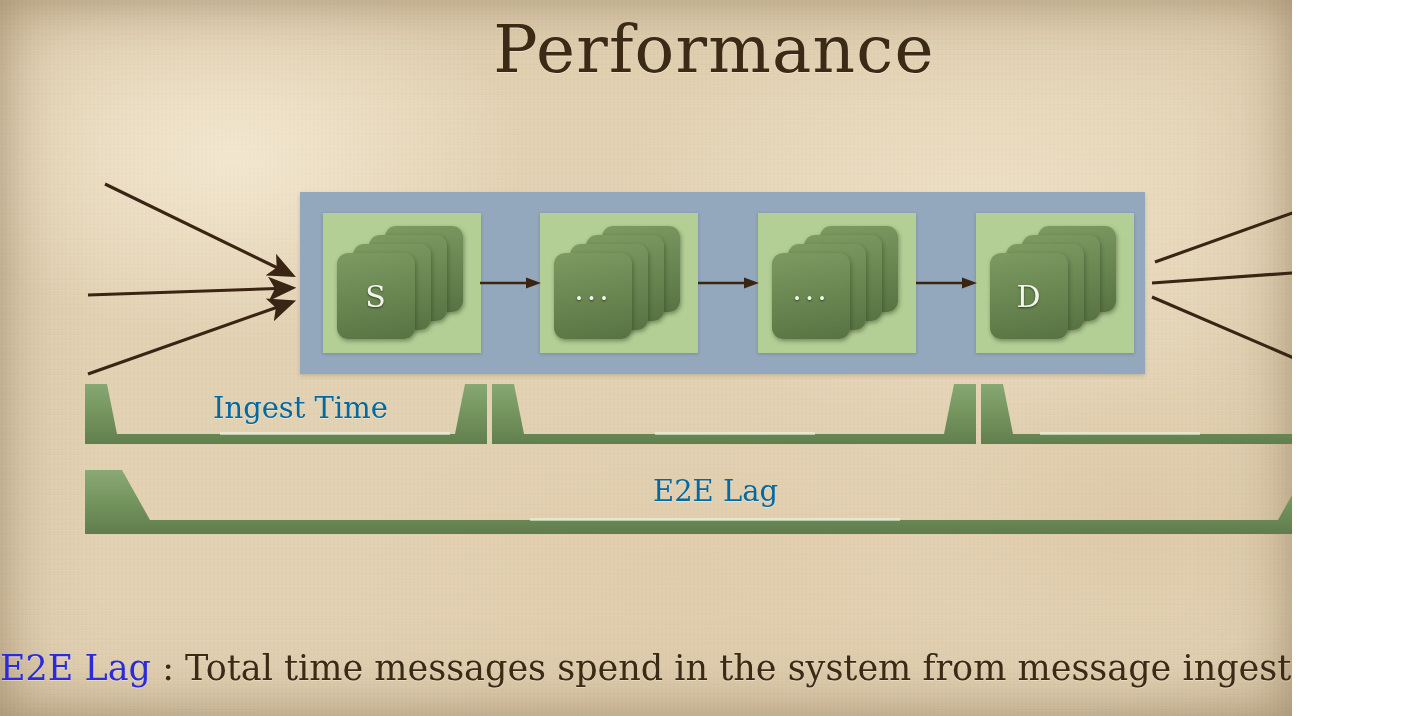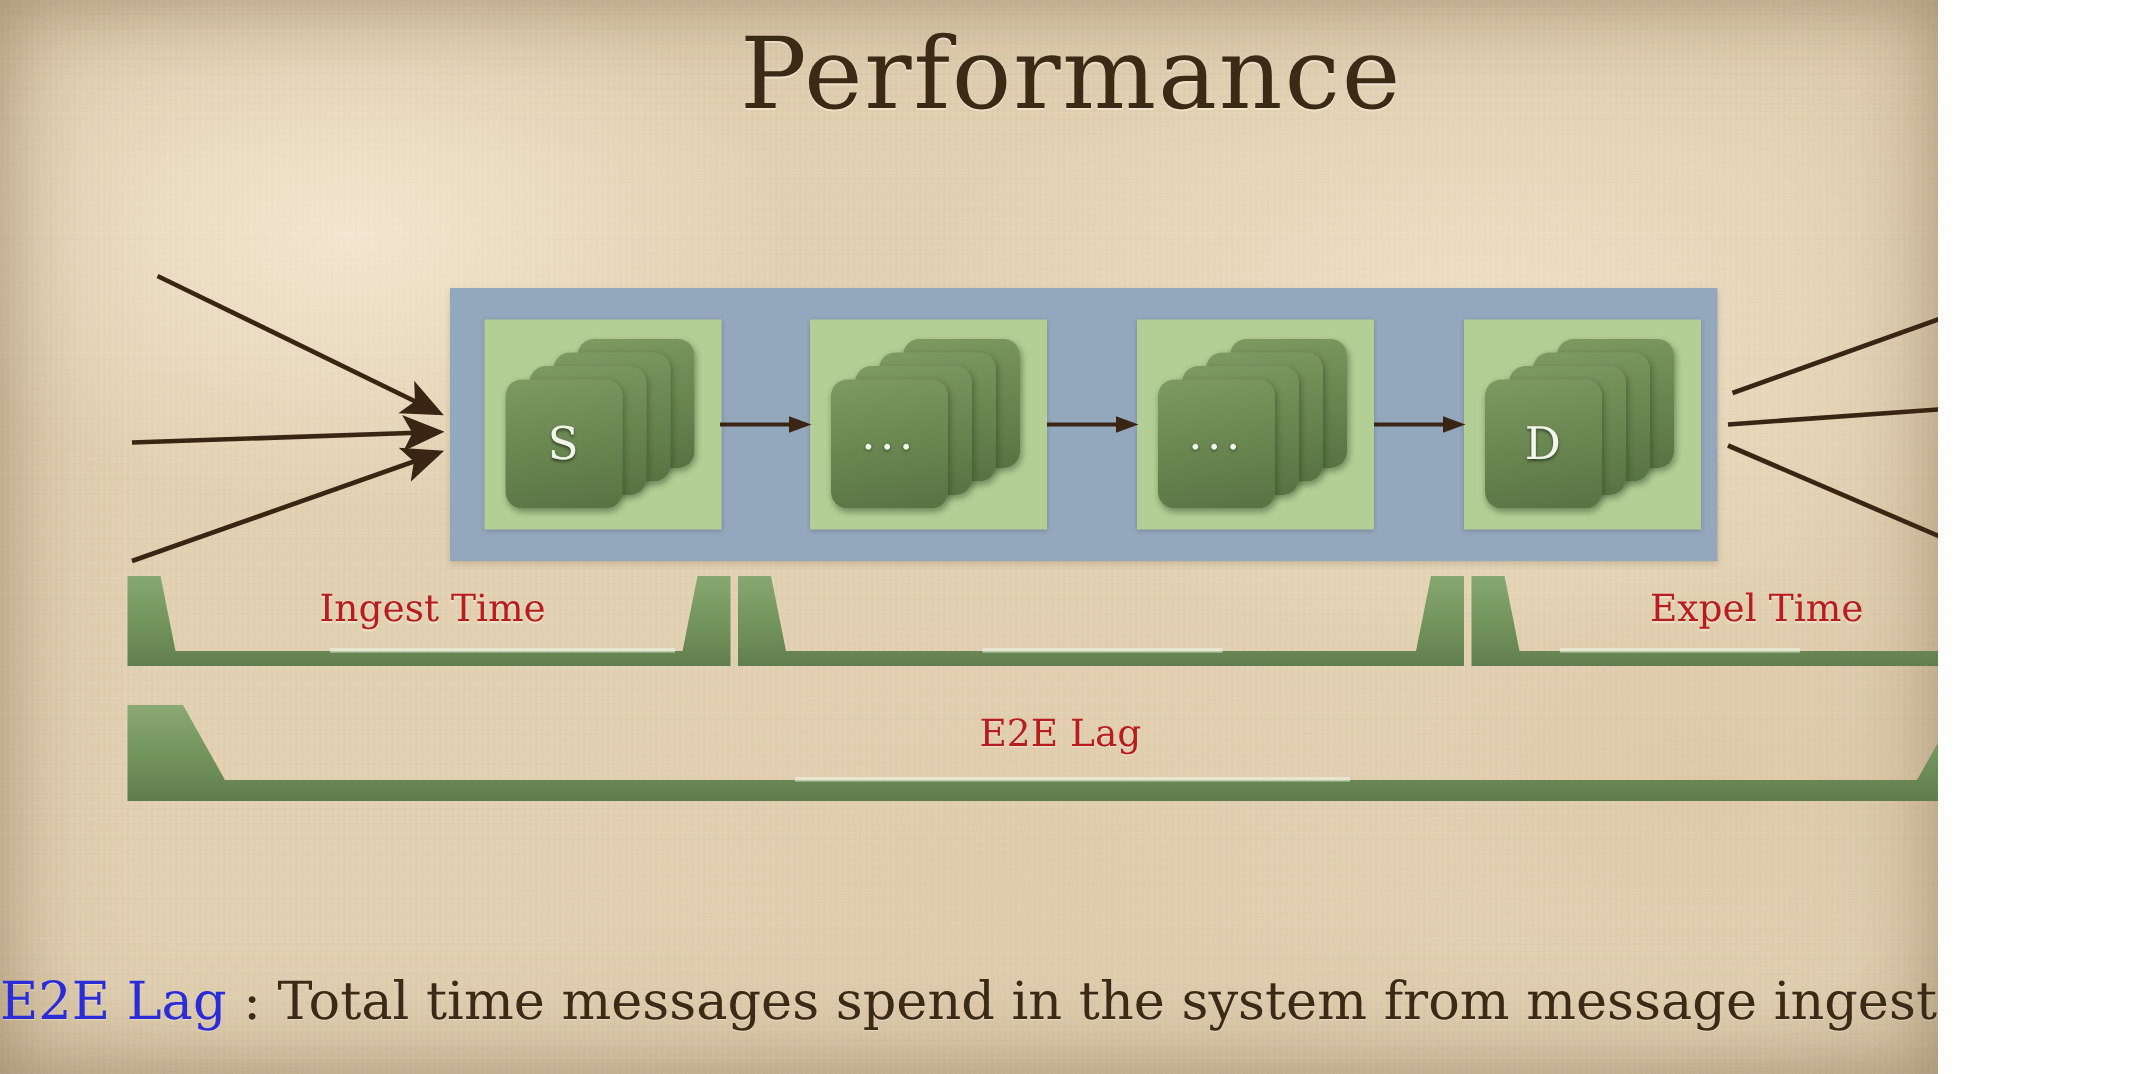--- a/index.html
+++ b/index.html
@@ -160,22 +160,22 @@
   #e2ebracket {
     position: absolute;
     left: 0;
     top: 462px;
     width: 1428px;
     height: 80px;
   }
 
   .seg-label {
     position: absolute;
-    color: #b91c1c;
-    font-size: 25px;
+    color: #0369a1;
+    font-size: 29px;
     font-family: "DejaVu Serif", "Liberation Serif", serif;
     white-space: nowrap;
     text-shadow: 0 1px 1px rgba(255,250,235,0.5);
   }
   #lbl-ingest  { left: 213px;  top: 391px; }
   #lbl-transit { left: 667px;  top: 391px; }
   #lbl-expel   { left: 1100px; top: 391px; }
   #lbl-e2e     { left: 653px;  top: 474px; }
 
   
@@ -318,20 +318,19 @@
         <stop offset="100%" stop-color="#5f7d4c"></stop>
       </linearGradient>
     </defs>
     <path d="M85,8 L122,8 L150,58 L1278,58 L1306,8 L1343,8 L1343,72 L85,72 Z" fill="url(#bg2)"></path>
     <g fill="rgba(238,244,228,0.62)">
       <rect x="530" y="56" width="370" height="3"></rect>
     </g>
   </svg>
 
   <div class="seg-label" id="lbl-ingest">Ingest Time</div>
-  <div class="seg-label" id="lbl-expel">Expel Time</div>
   <div class="seg-label" id="lbl-e2e">E2E Lag</div>
 
   <div id="caption">
     <span class="blue">E2E Lag</span><span> : Total time messages spend in the system from message ingest to expel!</span>
   </div>
 
 </div>
 
 </body></html>

